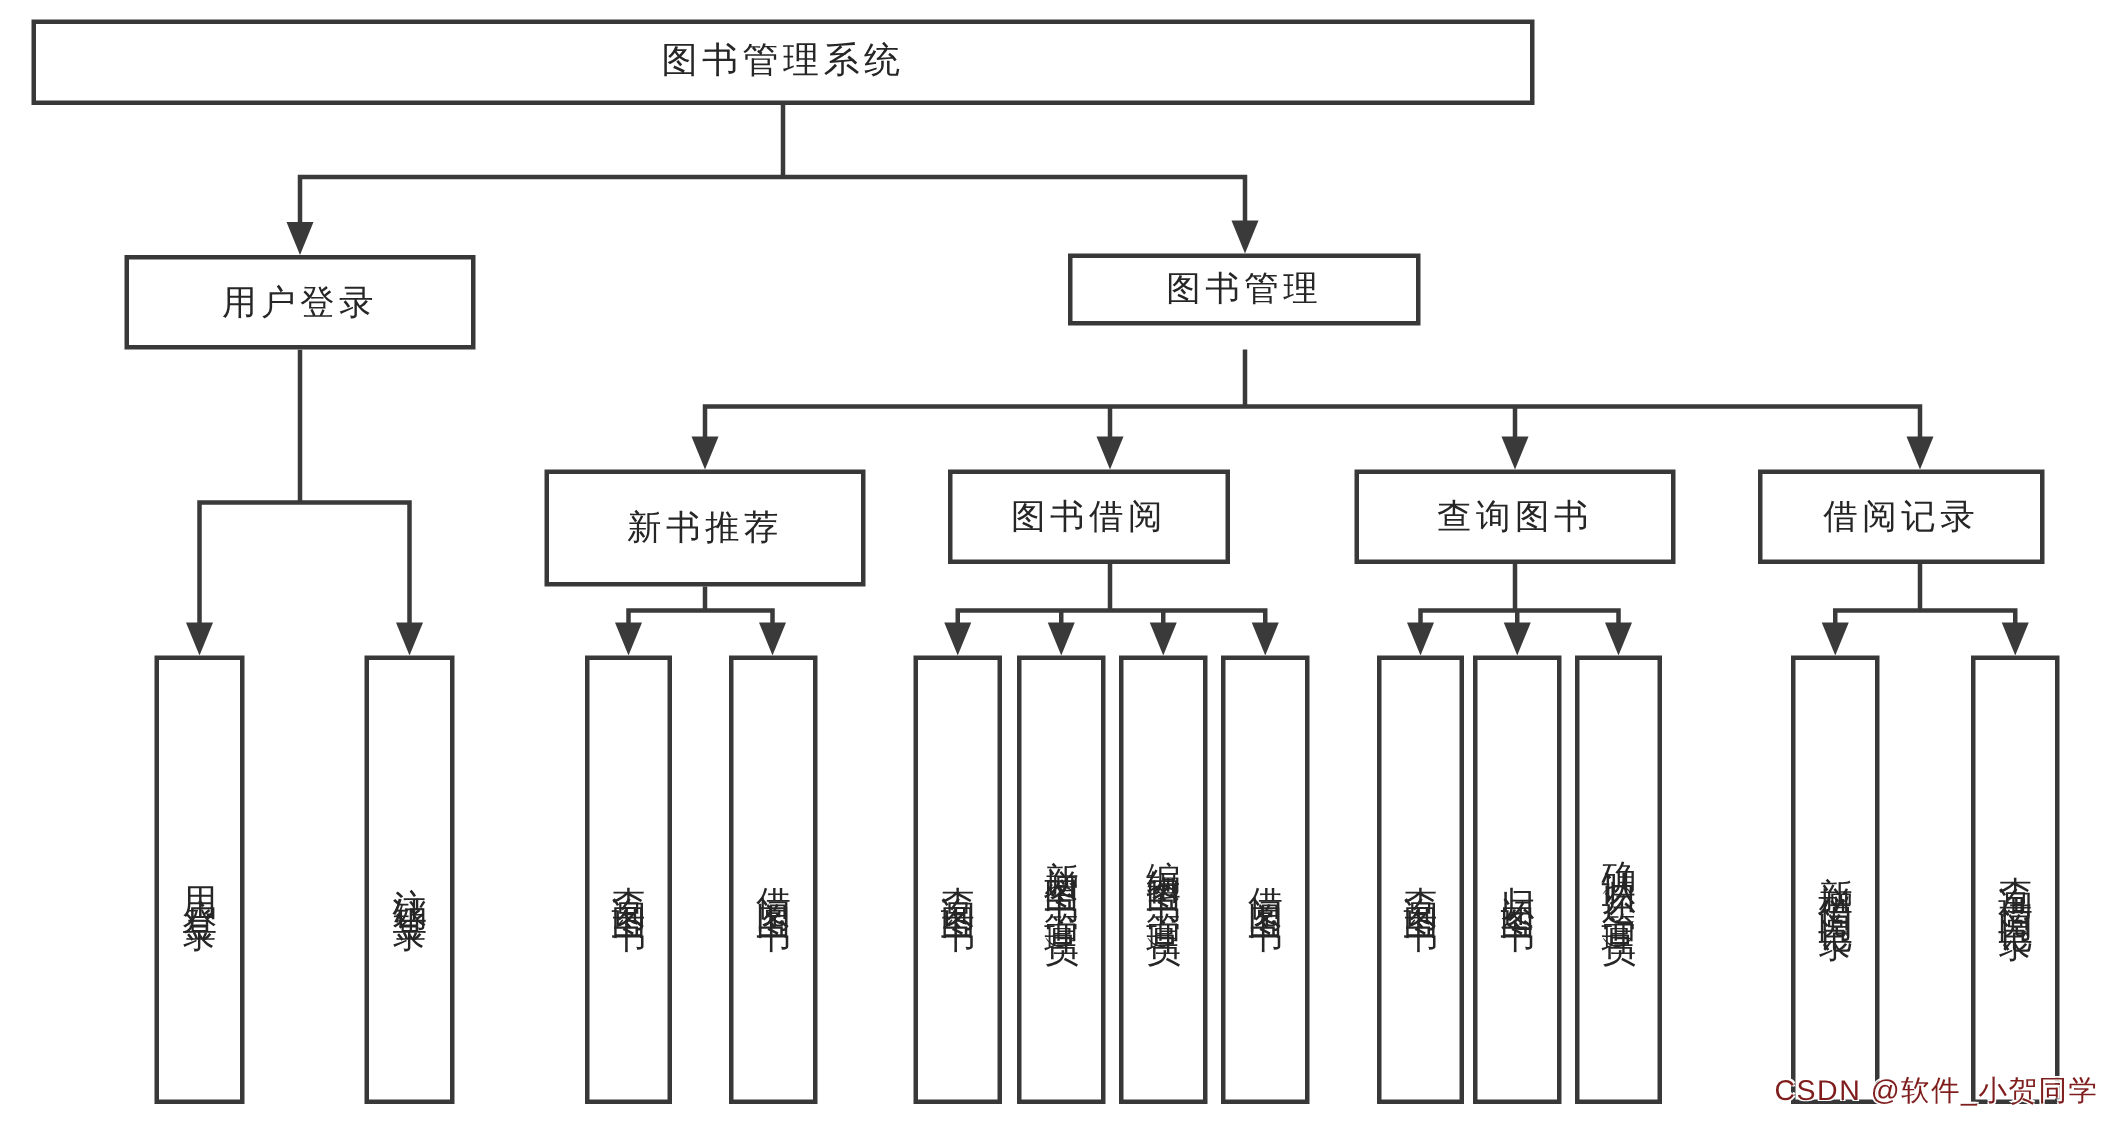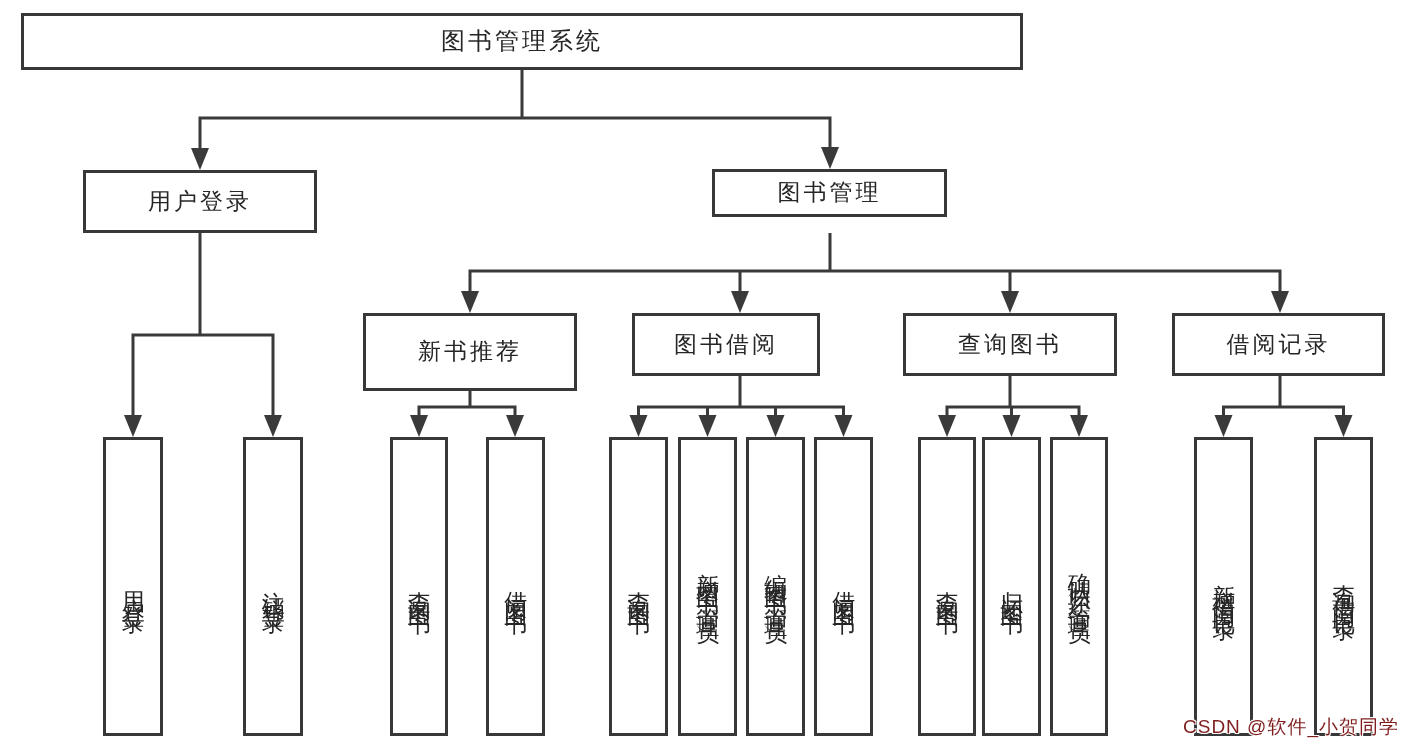--- a/index.html
+++ b/index.html
@@ -107,21 +107,21 @@
   </svg>
 
   <div class="node h root" style="left:21px;top:13px;width:1002px;height:57px">图书管理系统</div>
 
   <div class="node h" style="left:83px;top:170px;width:234px;height:63px">用户登录</div>
   <div class="node h" style="left:712px;top:169px;width:235px;height:48px">图书管理</div>
 
   <div class="node h" style="left:363px;top:313px;width:214px;height:78px">新书推荐</div>
   <div class="node h" style="left:632px;top:313px;width:188px;height:63px">图书借阅</div>
   <div class="node h" style="left:903px;top:313px;width:214px;height:63px">查询图书</div>
-  <div class="node h" style="left:1172px;top:313px;width:213px;height:63px">借阅记录</div>
+  <div class="node h" style="left:1172px;top:313px;width:191px;height:63px">借阅记录</div>
 
   <div class="node v" style="left:103px;top:437px;width:60px;height:299px">用户登录</div>
   <div class="node v" style="left:243px;top:437px;width:60px;height:299px">注销登录</div>
 
   <div class="node v" style="left:390px;top:437px;width:58px;height:299px">查询图书</div>
   <div class="node v" style="left:486px;top:437px;width:59px;height:299px">借阅图书</div>
 
   <div class="node v" style="left:609px;top:437px;width:59px;height:299px">查询图书</div>
   <div class="node v" style="left:678px;top:437px;width:59px;height:299px">新增图书（管理员）</div>
   <div class="node v" style="left:746px;top:437px;width:59px;height:299px">编辑图书（管理员）</div>

